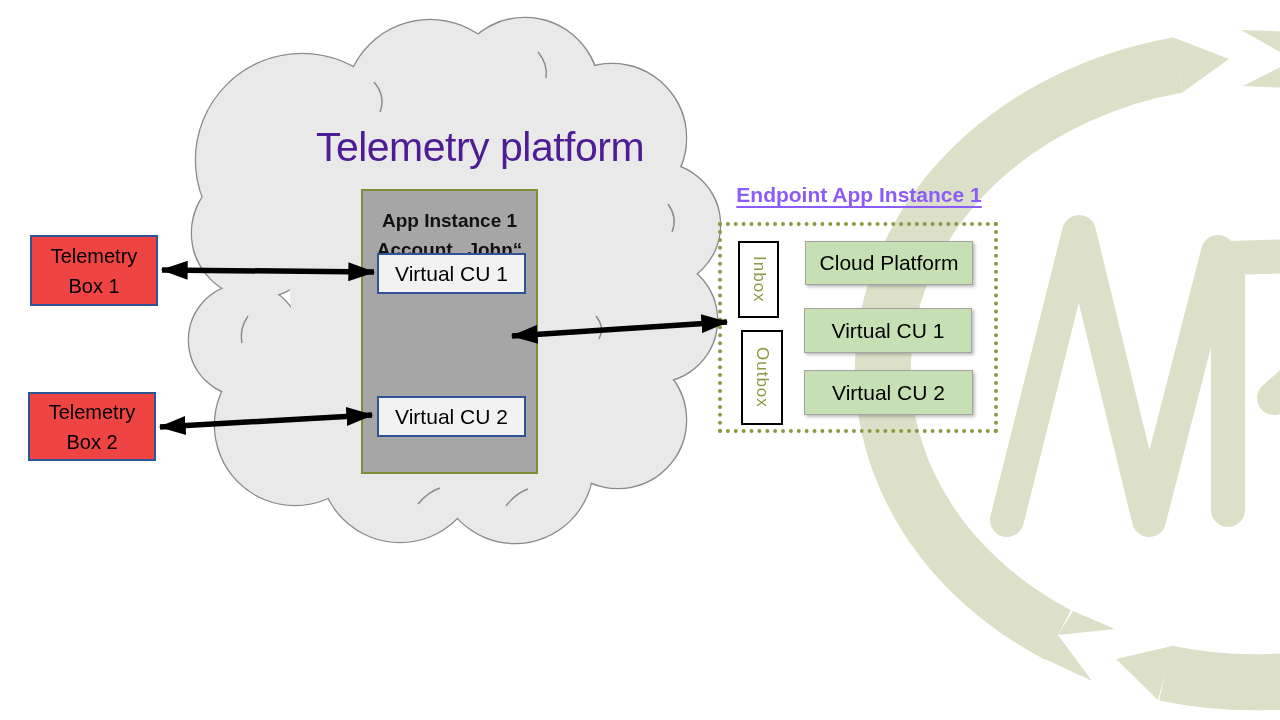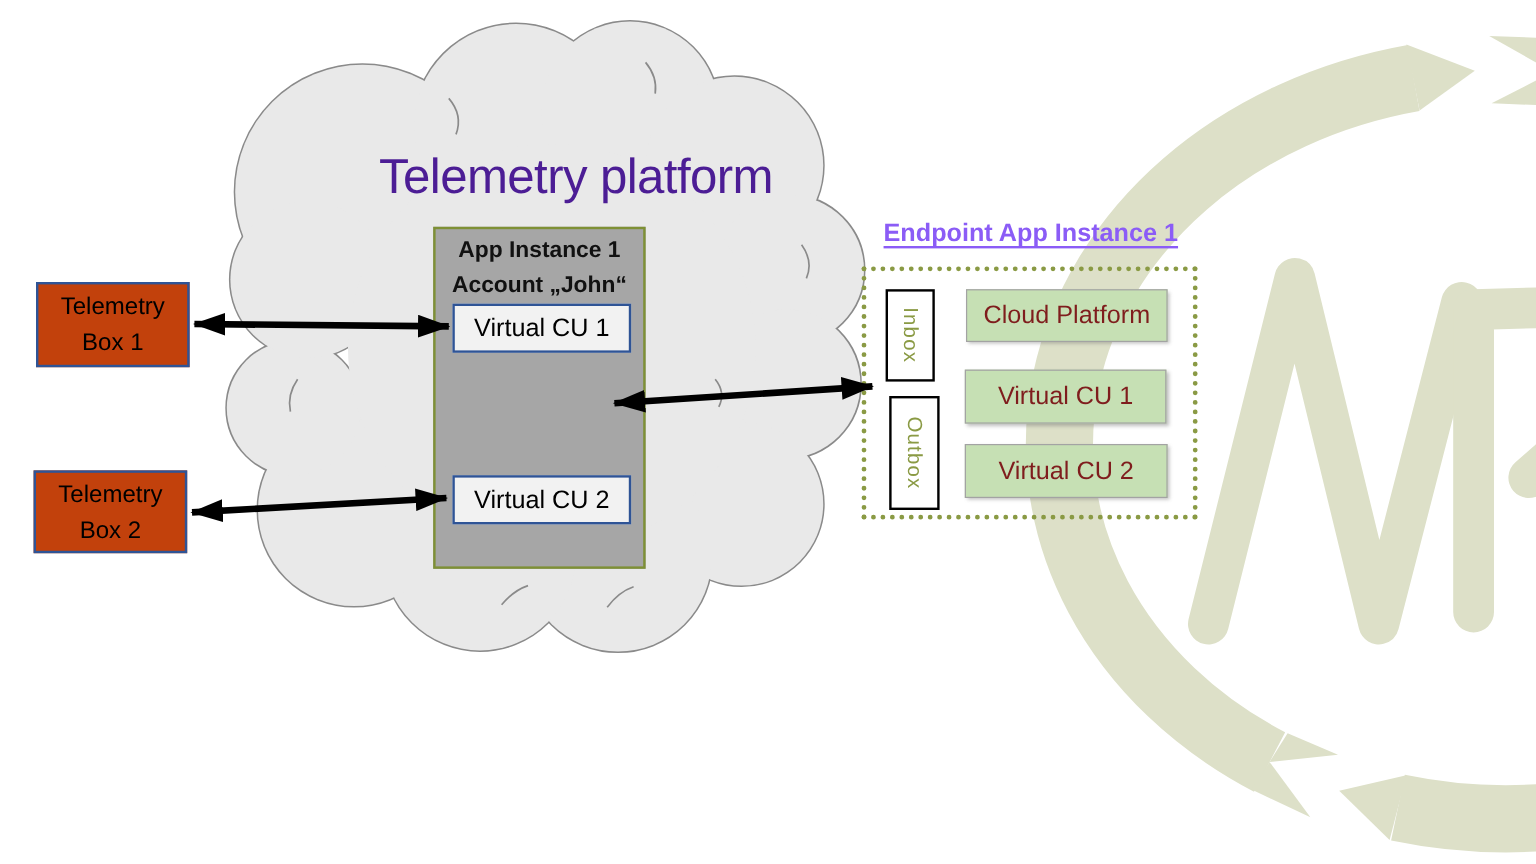--- a/index.html
+++ b/index.html
@@ -16,35 +16,35 @@
     text-align:center;font-size:41px;font-weight:400;color:#4c1d95;
     letter-spacing:-0.5px;z-index:3;
   }
 
   
   .app-box{
     position:absolute;left:361px;top:189px;width:177px;height:285px;
     background:#a6a6a6;border:2px solid #7e9035;box-sizing:border-box;z-index:3;
   }
   .app-heading{
-    position:absolute;left:361px;top:194px;width:177px;text-align:center;
+    position:absolute;left:361px;top:206px;width:177px;text-align:center;
     font-size:19px;font-weight:700;color:#111;line-height:29px;z-index:4;
   }
   .cu-box{
     position:absolute;width:149px;height:41px;box-sizing:border-box;
     background:#f2f2f2;border:2px solid #2f5496;z-index:4;
     display:flex;align-items:center;justify-content:center;
     font-size:21px;color:#000;
   }
   .cu-1{left:377px;top:253px;}
   .cu-2{left:377px;top:396px;}
 
   
   .tel-box{
-    position:absolute;box-sizing:border-box;background:#c2410c;
+    position:absolute;box-sizing:border-box;background:#ef4444;
     border:2px solid #2f5496;z-index:3;
     display:flex;flex-direction:column;align-items:center;justify-content:center;
     font-size:20px;color:#000;line-height:30px;text-align:right;
   }
   .tel-1{left:30px;top:235px;width:128px;height:71px;}
   .tel-2{left:28px;top:392px;width:128px;height:69px;}
 
   
   .ep-title{
     position:absolute;left:718px;top:183px;width:282px;text-align:center;
@@ -59,21 +59,21 @@
     position:absolute;box-sizing:border-box;background:#ffffff;border:2px solid #000;
     z-index:3;display:flex;align-items:center;justify-content:center;
     writing-mode:vertical-rl;font-size:17px;color:#8a9a44;letter-spacing:1px;
   }
   .io-in{left:738px;top:241px;width:41px;height:77px;}
   .io-out{left:741px;top:330px;width:42px;height:95px;}
   .ep-green{
     position:absolute;box-sizing:border-box;background:#c6e0b4;
     border:1px solid #a3a3a3;box-shadow:2px 2px 3px rgba(110,110,110,.45);
     z-index:3;display:flex;align-items:center;justify-content:center;
-    font-size:21px;color:#7f1d1d;
+    font-size:21px;color:#000000;
   }
   .ep-g1{left:805px;top:241px;width:168px;height:44px;}
   .ep-g2{left:804px;top:308px;width:168px;height:45px;}
   .ep-g3{left:804px;top:370px;width:169px;height:45px;}
 </style>
 </head>
 <body>
 
 <div class="stage">
 

